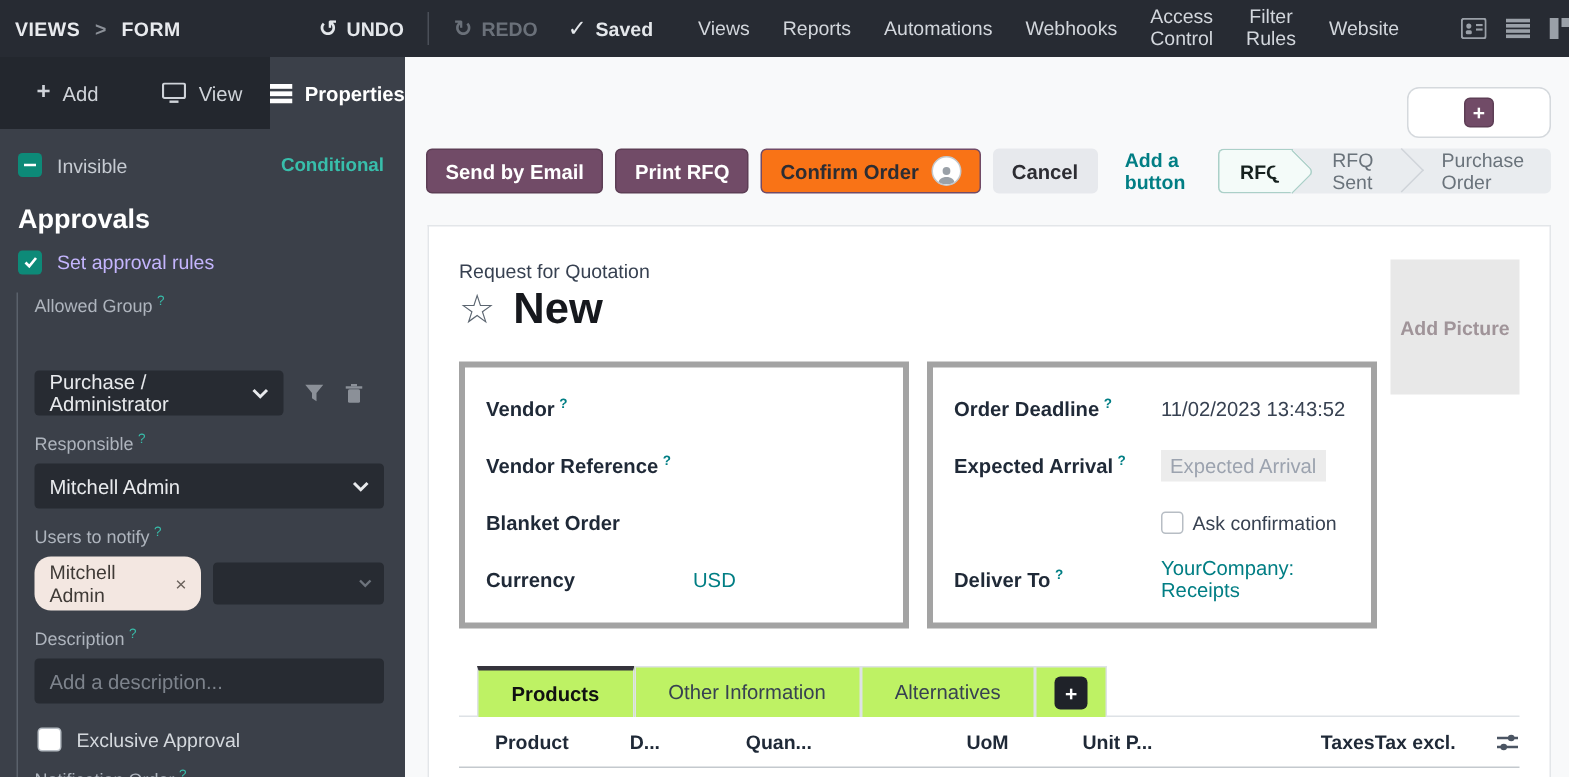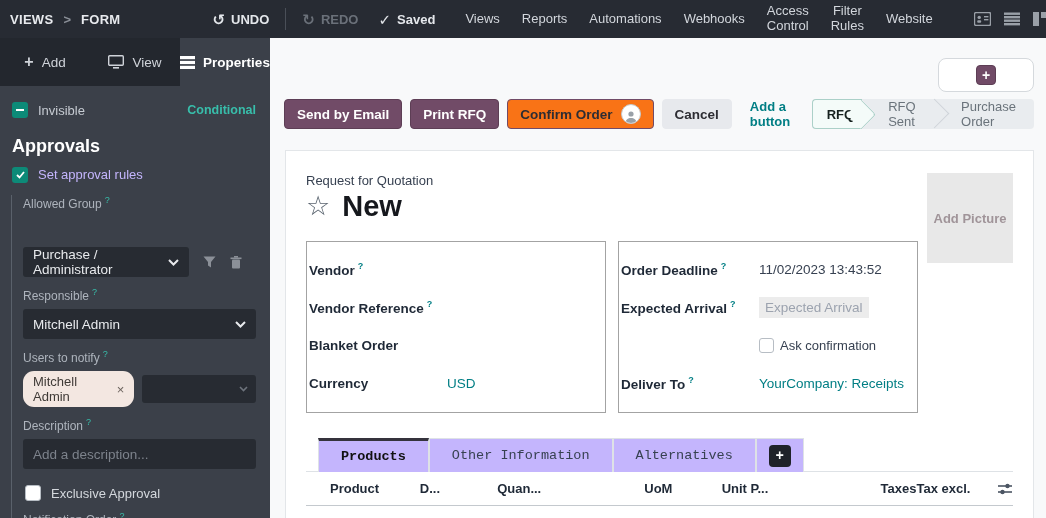--- a/index.html
+++ b/index.html
@@ -77,34 +77,34 @@
 
   
   .sheet { position:absolute; top:112px; left:15px; right:12px; bottom:0; background:#fff; border:1px solid #e3e6e9; border-bottom:none; padding:0 20px; }
   .doc-type { padding-top:22px; color:#374151; font-size:13px; }
   .title-row { display:flex; align-items:center; gap:12px; margin-top:2px; }
   .star { font-size:27px; color:#5b6570; cursor:pointer; line-height:1; }
   .doc-title { font-size:29px; font-weight:bold; color:#16181d; }
   .add-picture { position:absolute; top:22px; right:20px; width:86px; height:90px; background:#e8e8e8; color:#a09499;
                  display:flex; align-items:center; justify-content:center; font-weight:bold; font-size:13px; cursor:pointer; }
   .field-groups { display:flex; gap:12px; margin-top:18px; }
-  .fgroup { border:1px solid #a3a3a3; padding:8px 2px 10px; }
+  .fgroup { border:4px solid #a3a3a3; padding:8px 14px 10px; }
   .fgroup.left { width:300px; }
   .fgroup.right { width:300px; }
   .frow { display:flex; align-items:center; height:38px; }
   .flabel { width:138px; font-weight:bold; color:#1f2937; font-size:13.5px; flex-shrink:0; }
   .fvalue { color:#374151; font-size:13.5px; }
   .fvalue.link { color:#017e84; cursor:pointer; }
   .fvalue.placeholder { color:#9ca3af; background:#ececec; padding:3px 6px; }
   .help { color:#017e84; font-size:9px; vertical-align:super; margin-left:3px; }
   .conf-row { display:flex; align-items:center; gap:6px; color:#374151; }
 
   .tabs-row { display:flex; align-items:flex-end; margin-top:24px; border-bottom:1px solid #dee2e6; height:35px; padding-left:12px; }
-  .tab { border:1px solid #dee2e6; border-bottom:none; background:#c4b5fd; padding:0 22px; height:34px; display:flex; align-items:center;
-         color:#374151; font-size:13.5px; cursor:pointer; margin-bottom:-1px;font-family:Liberation Mono, monospace; }
+  .tab { border:1px solid #dee2e6; border-bottom:none; background:#bef264; padding:0 22px; height:34px; display:flex; align-items:center;
+         color:#374151; font-size:13.5px; cursor:pointer; margin-bottom:-1px; }
   .tab.active { border-top:3px solid #35333c; font-weight:bold; color:#111; }
   .tab.plus-tab { padding:0 12px; }
   .sq-plus-dark { width:22px; height:22px; background:#1f2229; border-radius:4px; color:#fff; font-weight:bold; display:flex; align-items:center; justify-content:center; font-size:14px; }
 
   .thead { display:flex; align-items:center; height:34px; border-bottom:1px solid #c4c9ce; font-weight:bold; color:#1f2937; font-size:13px; padding-left:24px; }
   .th { overflow:hidden; white-space:nowrap; }
   .th.c0{width:94px;} .th.c1{width:81px;} .th.c2{width:154px;} .th.c3{width:81px;} .th.c4{width:115px;} .th.c5{width:89px;text-align:right;} .th.c6{width:78px;}
   .th-icon { margin-left:6px; color:#4b5563; display:flex; cursor:pointer; }
 </style>
 </head>

